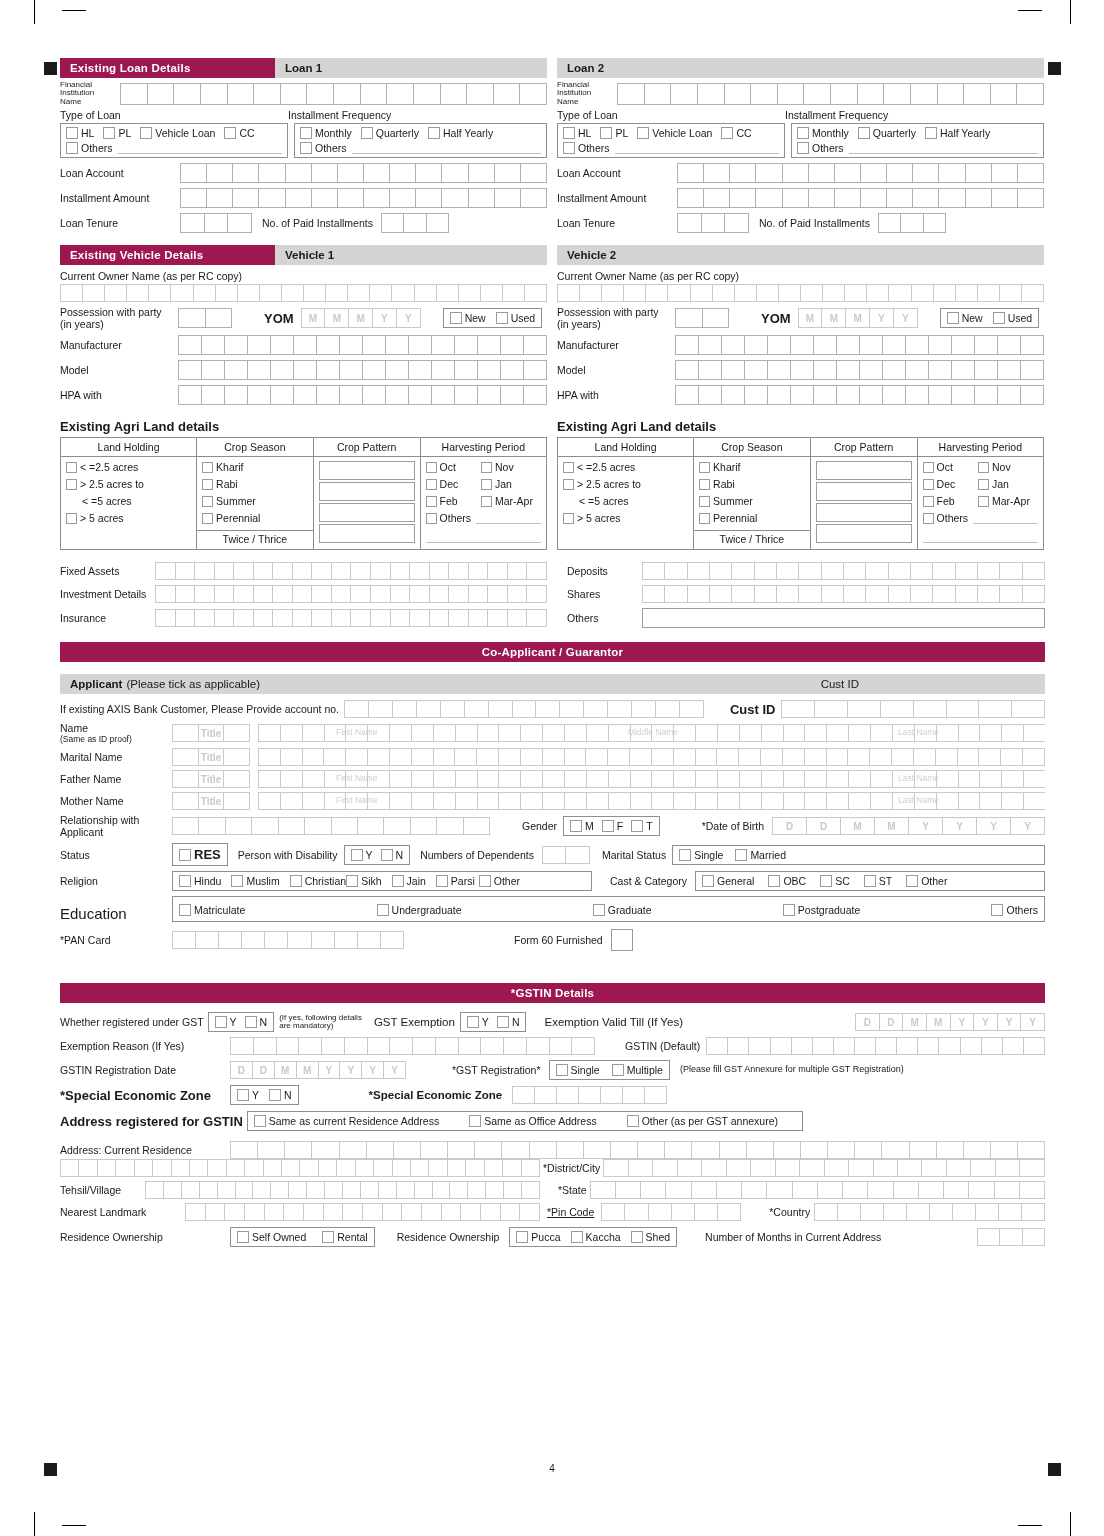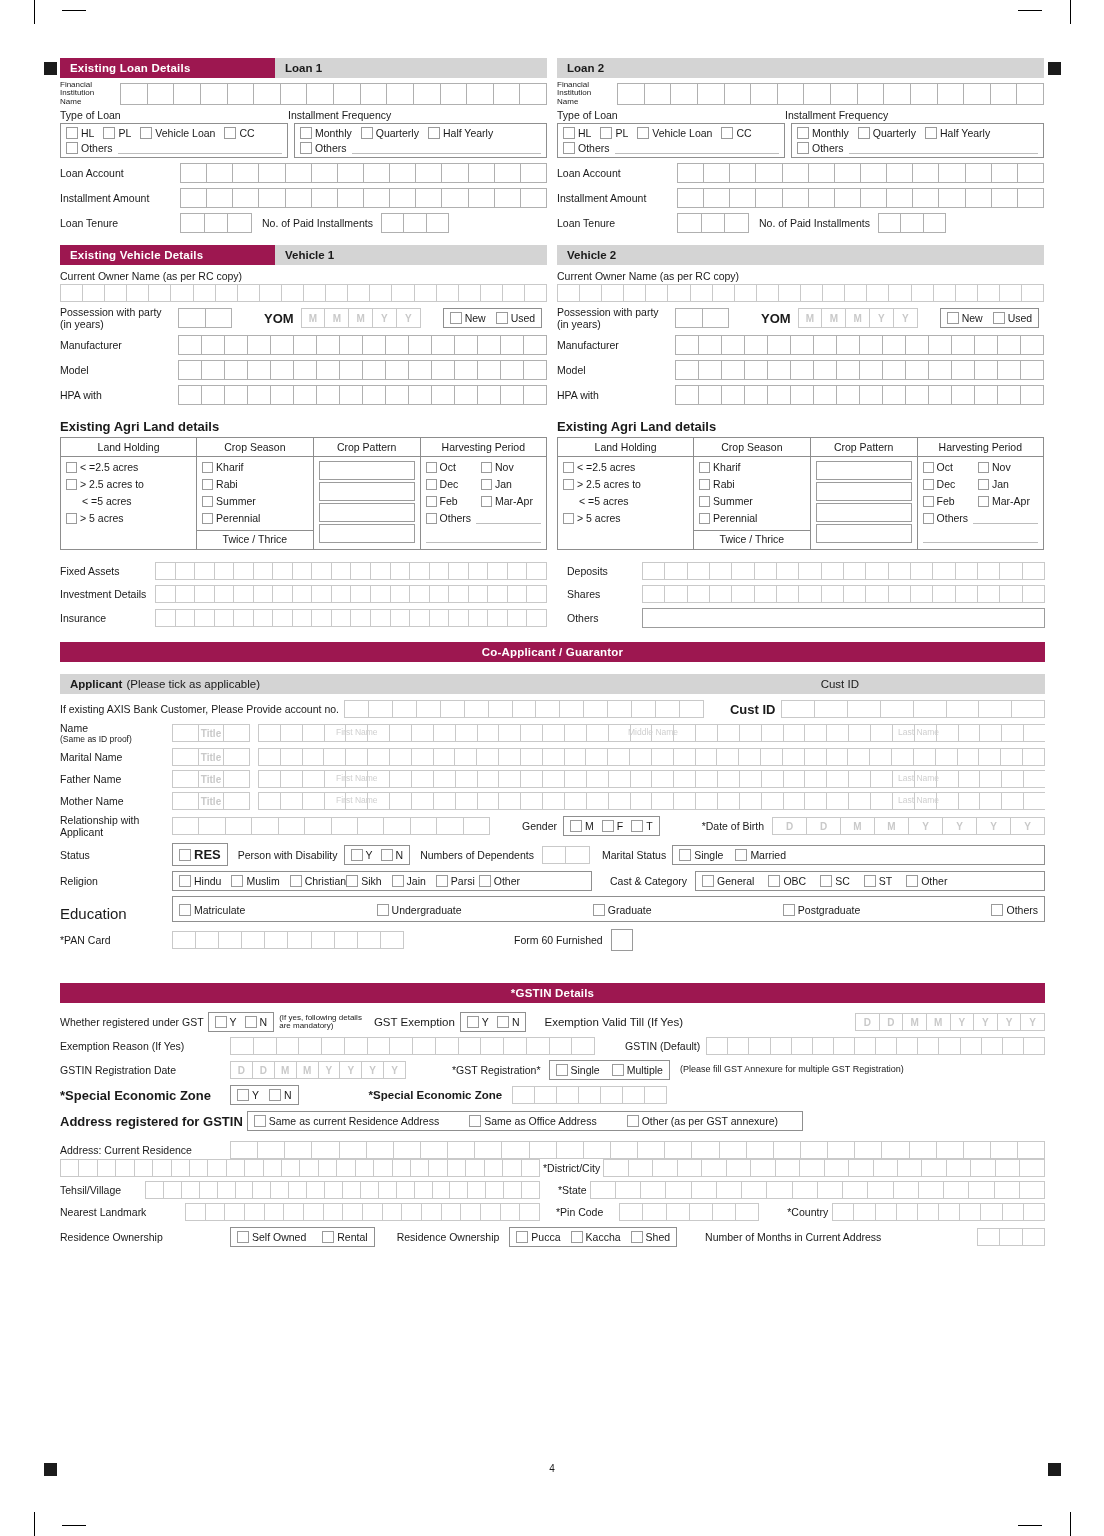--- a/index.html
+++ b/index.html
@@ -1674,21 +1674,21 @@
           <i></i>
           <i></i>
           <i></i>
           <i></i>
           <i></i>
           <i></i>
           <i></i>
           <i></i>
           <i></i>
       </div>
-      <div class="lbl" style="margin:0 16px; white-space:nowrap;">*Pin Code</div>
+      <div class="lbl" style="margin:0 7px; white-space:nowrap;text-decoration:underline;">*Pin Code</div>
       <div class="comb light h18" style="width:140px;">
           <i></i>
           <i></i>
           <i></i>
           <i></i>
           <i></i>
           <i></i>
         </div>
       <div class="lbl" style="margin:0 4px 0 28px; white-space:nowrap;">*Country</div>
       <div class="comb light h18" style="flex:1;">

